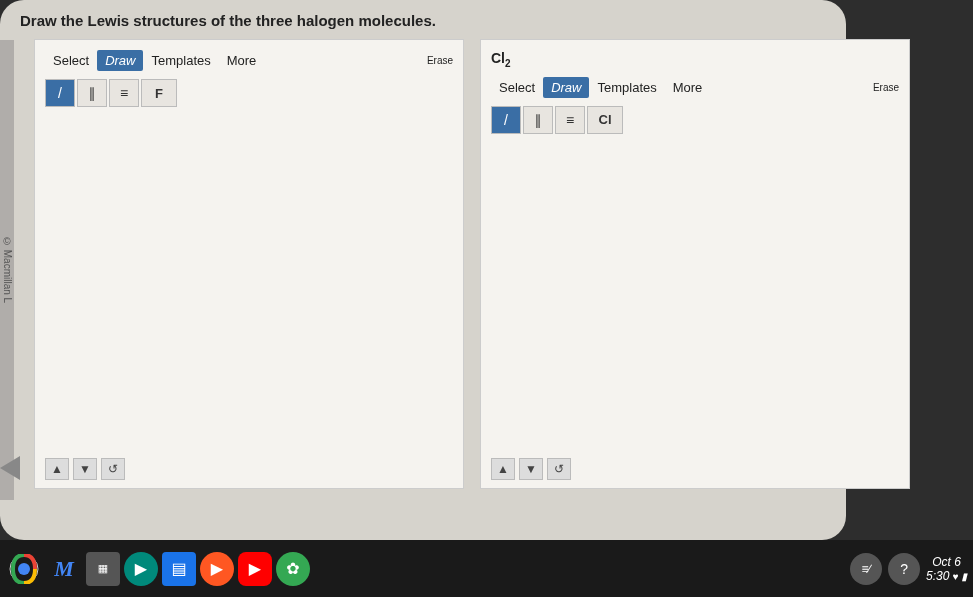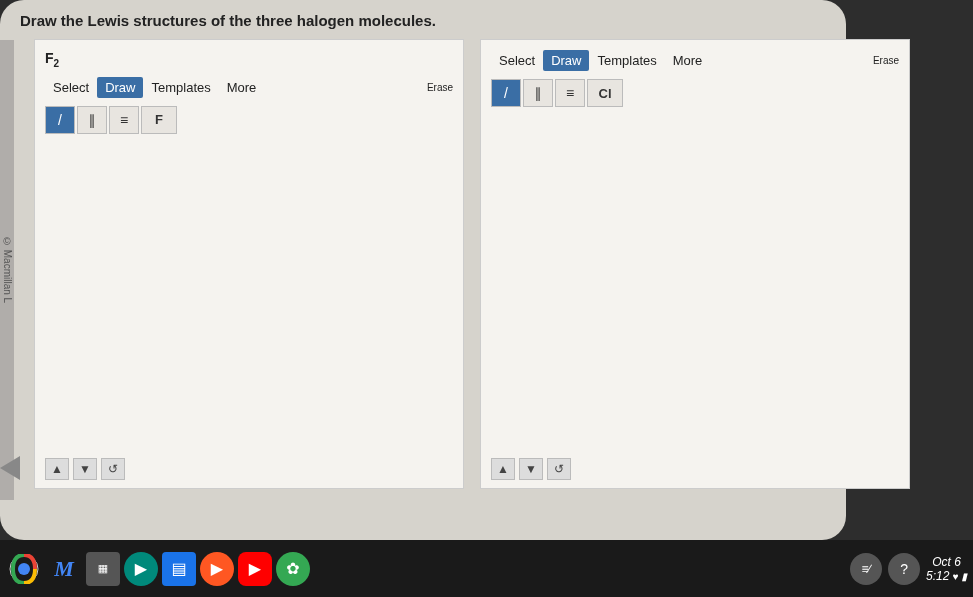--- a/index.html
+++ b/index.html
@@ -84,20 +84,21 @@
       background: transparent;
       border: none;
       cursor: pointer;
       color: #222;
     }
 
     .toolbar-btn.active {
       background: #3a6ea5;
       color: #fff;
       border-radius: 2px;
+      font-style: italic;
     }
 
     .toolbar-spacer {
       flex: 1;
     }
 
     .toolbar-erase {
       font-size: 10px;
       color: #222;
       cursor: pointer;
@@ -235,23 +236,20 @@
 <body>
 
 <div class="main-content">
   <h2 class="page-title">Draw the Lewis structures of the three halogen molecules.</h2>
 
   <div class="side-tab">© Macmillan L</div>
 
   <div class="panels-row">
 
     <div class="panel">
-      <div class="molecule-label">
-        <span>F</span><sub>2</sub>
-      </div>
       <div class="toolbar">
         <button class="toolbar-btn">Select</button>
         <button class="toolbar-btn active">Draw</button>
         <button class="toolbar-btn">Templates</button>
         <button class="toolbar-btn">More</button>
         <div class="toolbar-spacer"></div>
         <span class="toolbar-erase">Erase</span>
       </div>
       <div class="draw-tools">
         <div class="tool-btn active">/</div>
@@ -260,20 +258,23 @@
         <div class="element-btn">F</div>
       </div>
       <div class="panel-nav" style="left:10px;">
         <div class="panel-nav-btn">▲</div>
         <div class="panel-nav-btn">▼</div>
         <div class="panel-nav-btn">↺</div>
       </div>
     </div>
 
     <div class="panel">
+      <div class="molecule-label">
+        <span>Cl</span><sub>2</sub>
+      </div>
       <div class="toolbar">
         <button class="toolbar-btn">Select</button>
         <button class="toolbar-btn active">Draw</button>
         <button class="toolbar-btn">Templates</button>
         <button class="toolbar-btn">More</button>
         <div class="toolbar-spacer"></div>
         <span class="toolbar-erase">Erase</span>
       </div>
       <div class="draw-tools">
         <div class="tool-btn active">/</div>
@@ -339,19 +340,19 @@
   <div class="taskbar-right">
     <div class="taskbar-sys-btn" style="background:#555; font-size:12px;">
       <span>≡∕</span>
     </div>
     <div class="taskbar-sys-btn" style="background:#555; font-size:14px;">
       <span>?</span>
     </div>
     <div class="taskbar-date-time">
       <div>Oct 6</div>
       <div>
-        <span>5:12</span>
+        <span>5:30</span>
         <span style="font-size:10px;">♥ ▮</span>
       </div>
     </div>
   </div>
 
 </div>
 
 </body></html>

